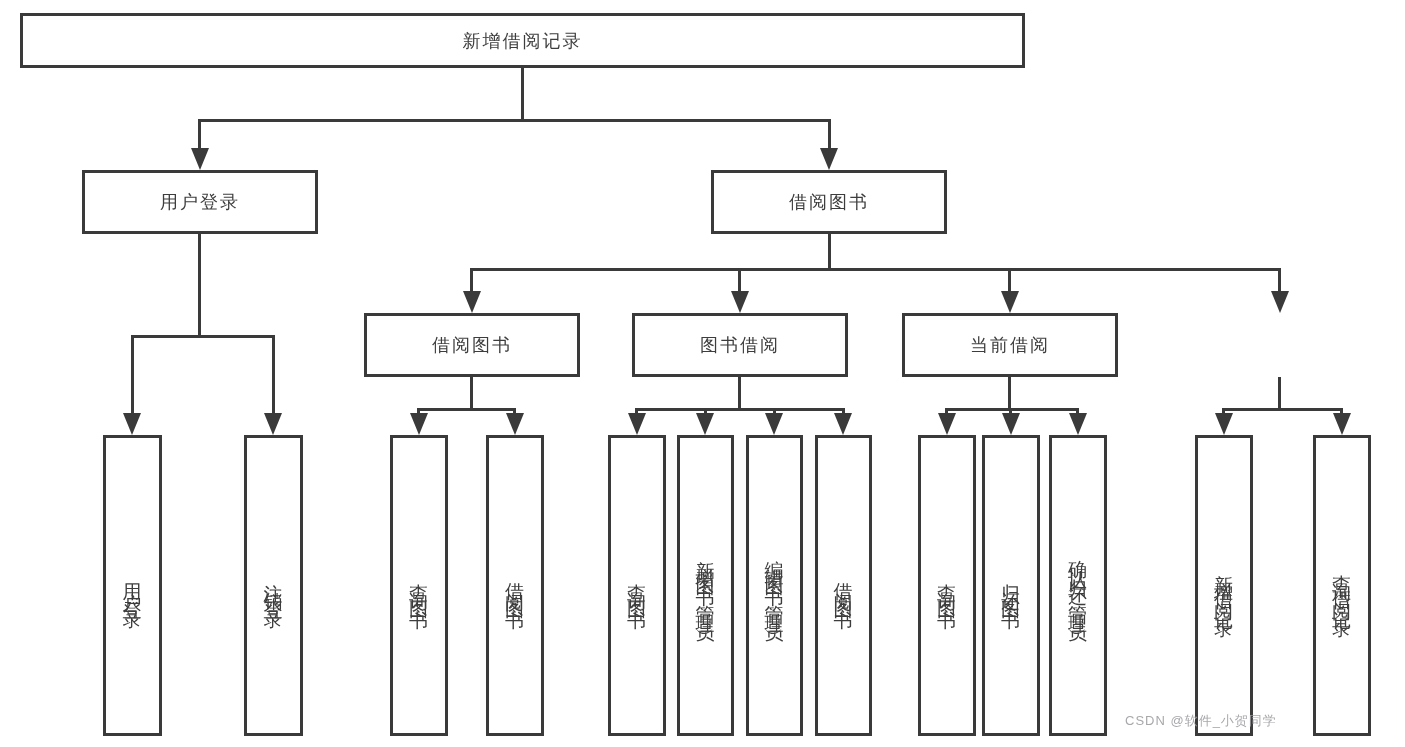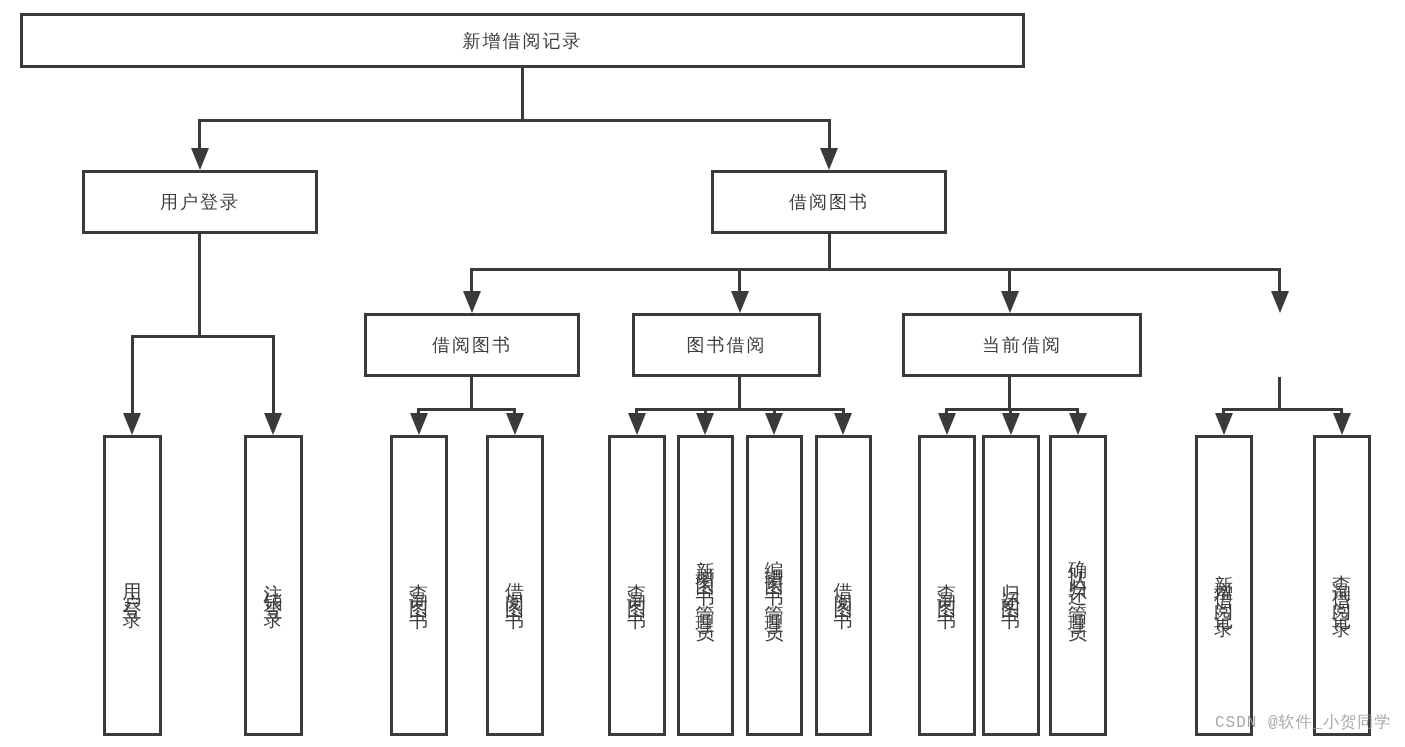--- a/index.html
+++ b/index.html
@@ -40,27 +40,26 @@
   .hline{height:3px;}
   .vline{width:3px;}
   .arrow{
     position:absolute;width:0;height:0;
     border-left:9px solid transparent;
     border-right:9px solid transparent;
     border-top:22px solid #3a3a3a;
   }
   .watermark{
     position:absolute;
-    left:1215px;top:712px;
-    font-size:16px;
+    left:1125px;top:712px;
+    font-size:13px;
     color:rgba(158,158,163,0.9);
     letter-spacing:1px;
     z-index:20;
     white-space:nowrap;
-    font-family:Liberation Mono, monospace;
   }
 </style>
 </head>
 <body>
 
 <div id="canvas">
 
   <div class="box" style="left:20px;top:13px;width:1005px;height:55px;">
     <span>新增借阅记录</span>
   </div>
@@ -93,24 +92,24 @@
   <div class="vline" style="left:738px;top:268px;height:27px;"></div>
   <div class="arrow" style="left:731px;top:291px;"></div>
   <div class="vline" style="left:1008px;top:268px;height:27px;"></div>
   <div class="arrow" style="left:1001px;top:291px;"></div>
   <div class="vline" style="left:1278px;top:268px;height:27px;"></div>
   <div class="arrow" style="left:1271px;top:291px;"></div>
 
   <div class="box" style="left:364px;top:313px;width:216px;height:64px;">
     <span>借阅图书</span>
   </div>
-  <div class="box" style="left:632px;top:313px;width:189px;height:64px;">
+  <div class="box" style="left:632px;top:313px;width:216px;height:64px;">
     <span>图书借阅</span>
   </div>
-  <div class="box" style="left:902px;top:313px;width:240px;height:64px;">
+  <div class="box" style="left:902px;top:313px;width:216px;height:64px;">
     <span>当前借阅</span>
   </div>
 
   <div class="vline" style="left:470px;top:377px;height:34px;"></div>
   <div class="hline" style="left:417px;top:408px;width:99px;"></div>
   <div class="vline" style="left:417px;top:408px;height:10px;"></div>
   <div class="arrow" style="left:410px;top:413px;"></div>
   <div class="vline" style="left:513px;top:408px;height:10px;"></div>
   <div class="arrow" style="left:506px;top:413px;"></div>
 

